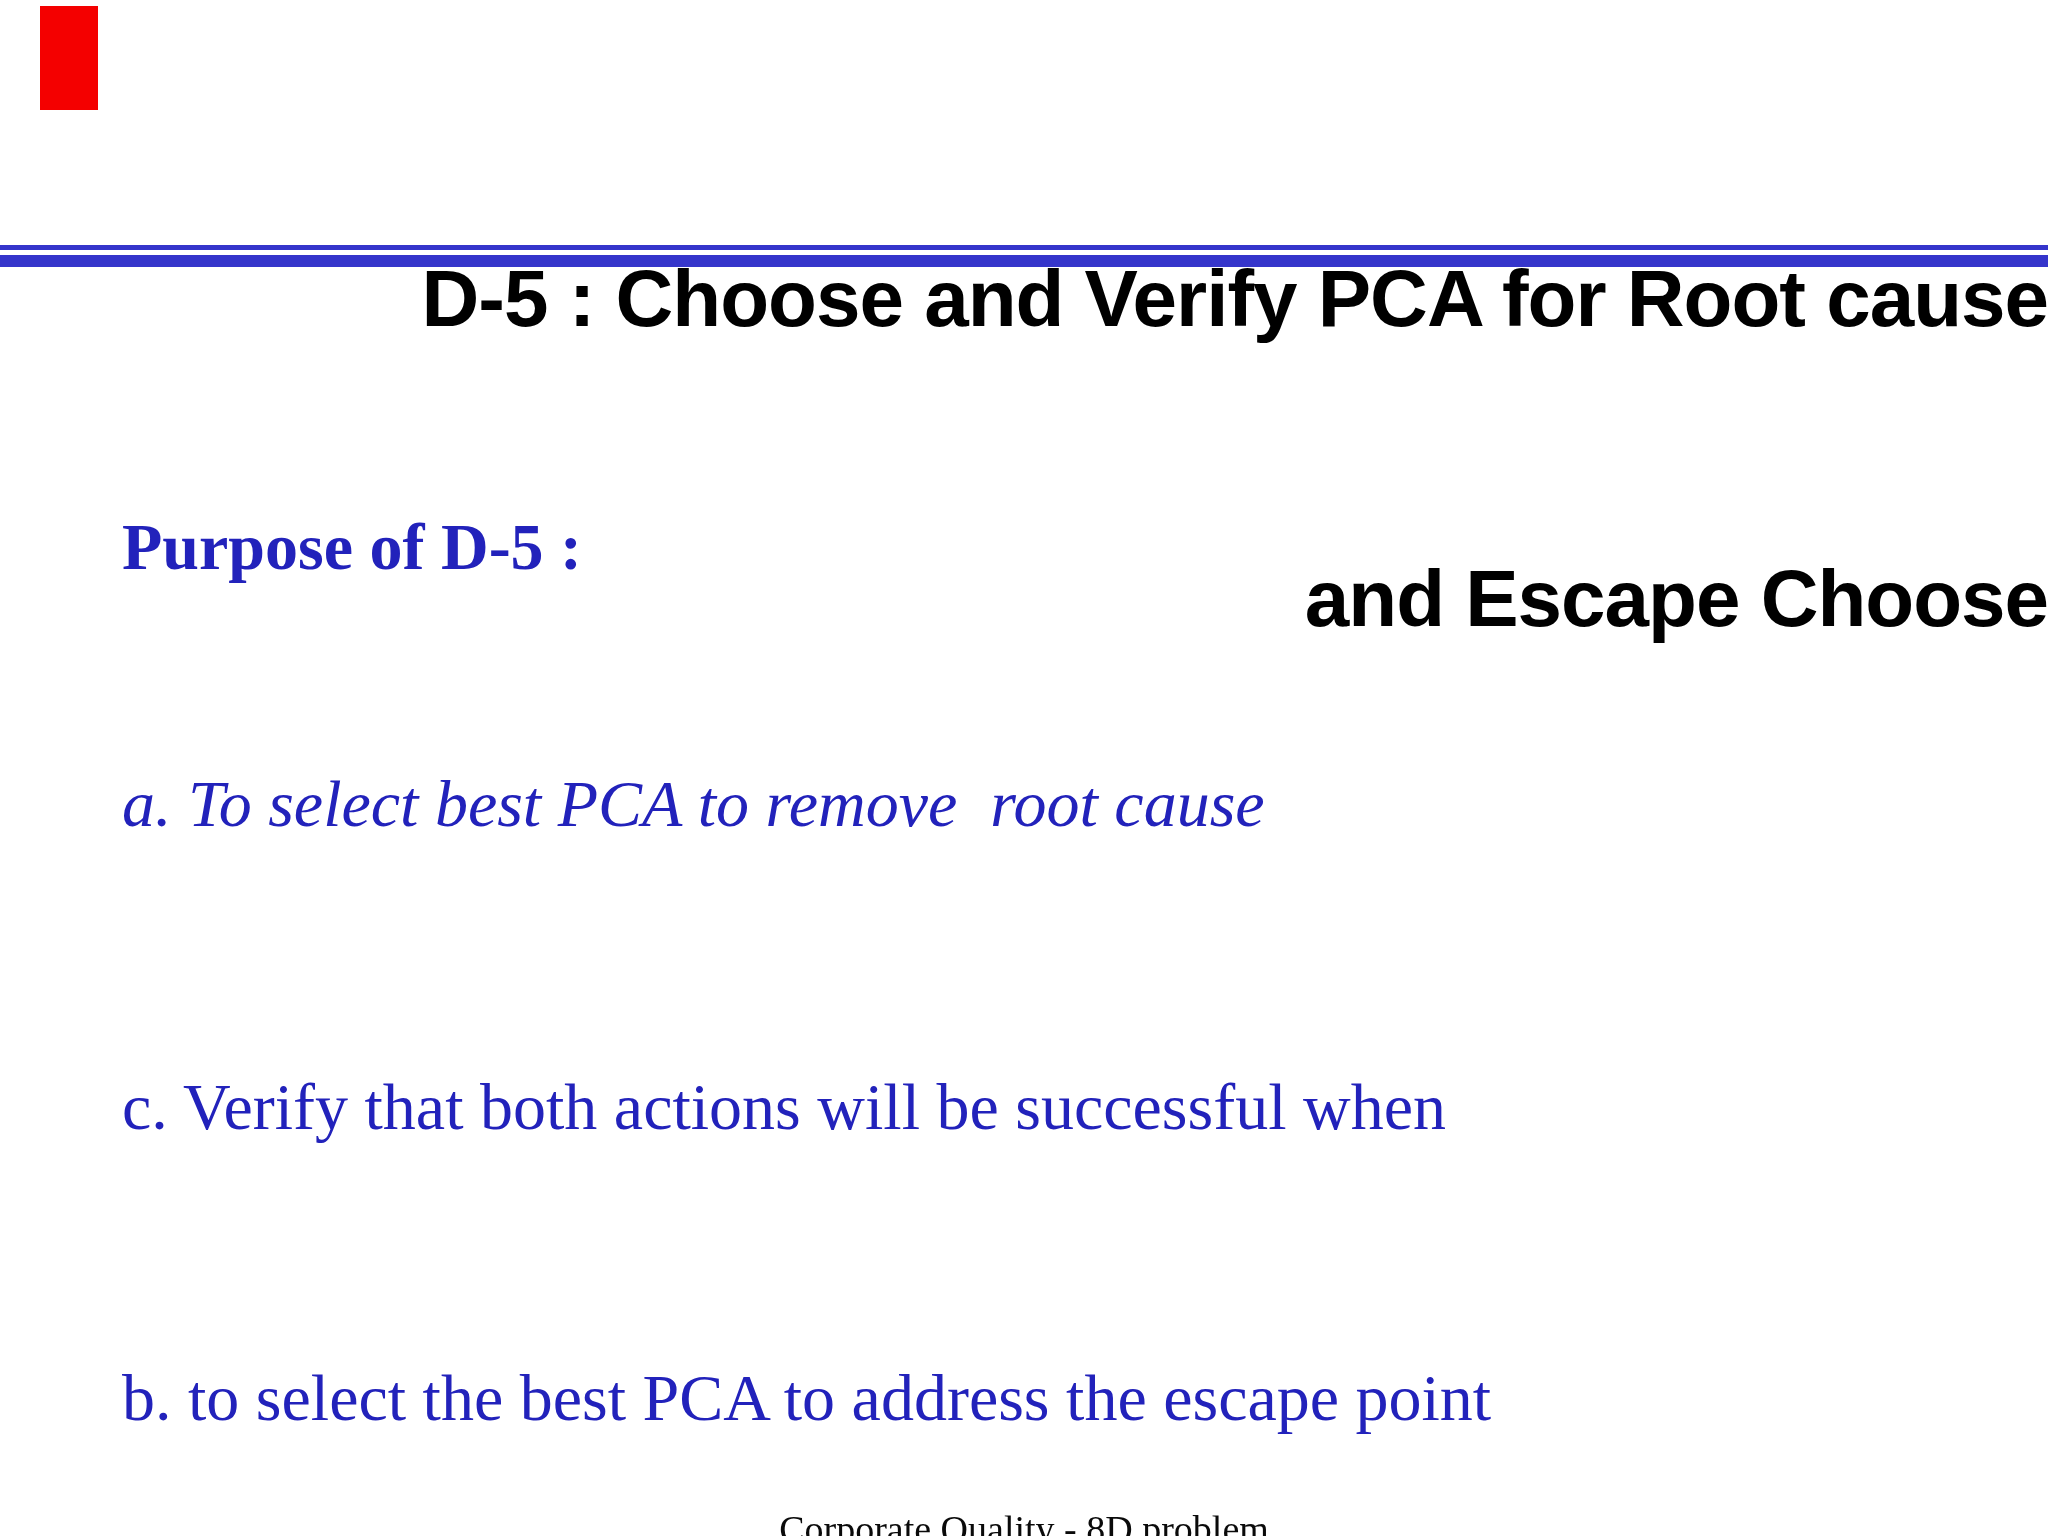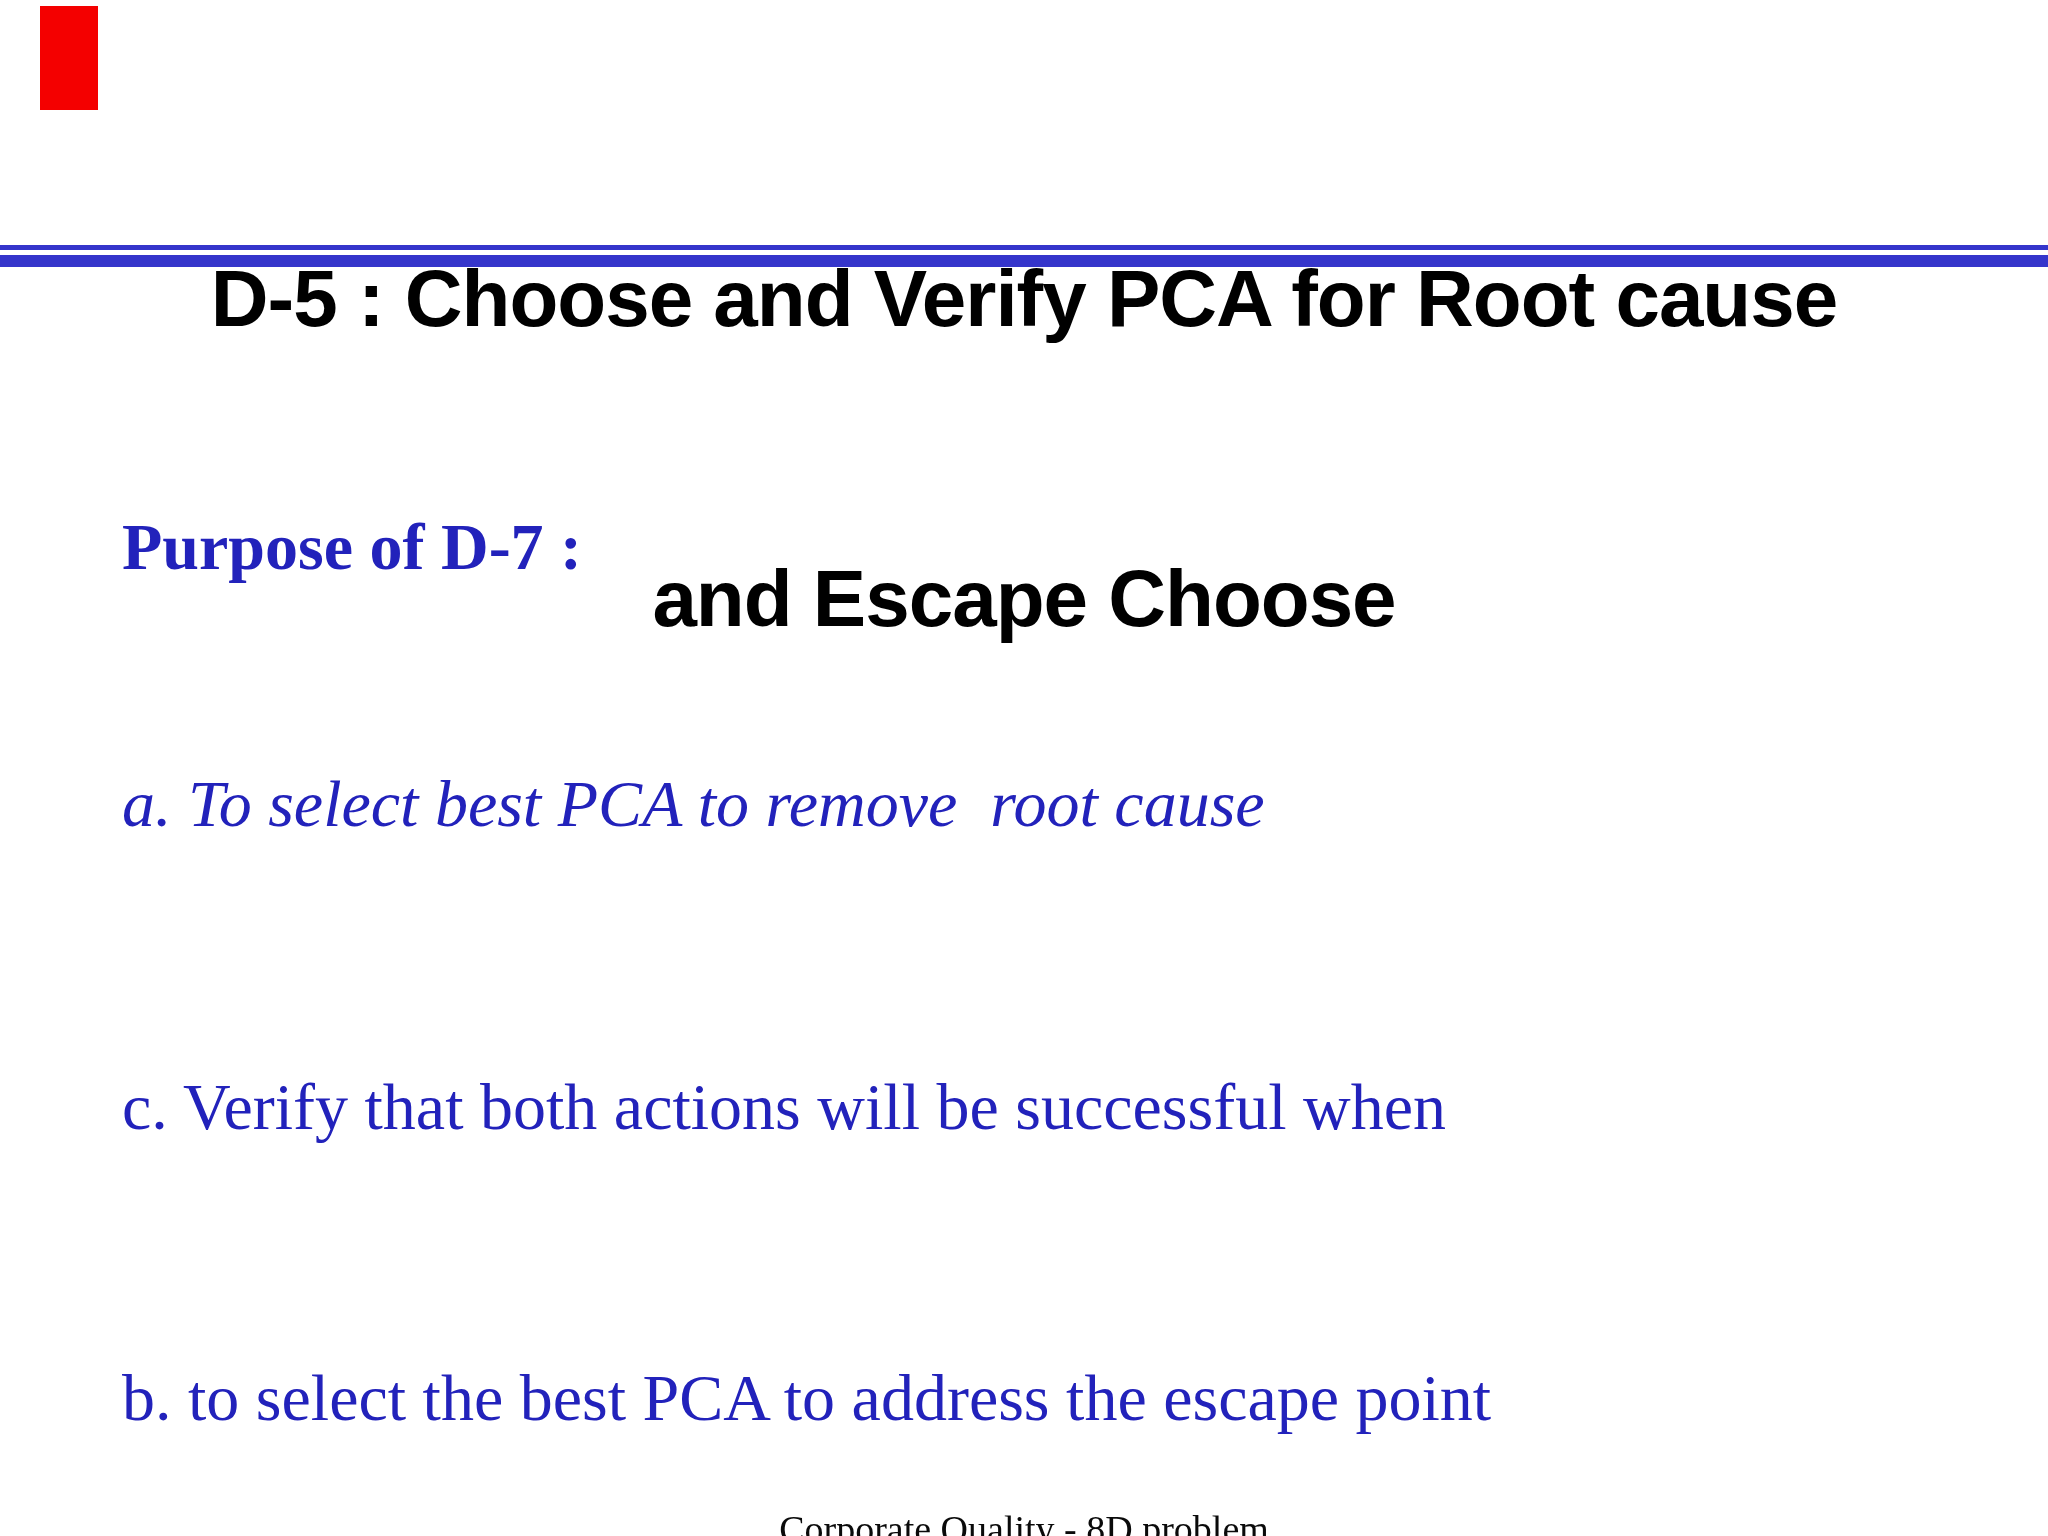--- a/index.html
+++ b/index.html
@@ -20,21 +20,21 @@
     background:var(--bg);
   }
   .red-bar{
     position:absolute;
     left:40px;top:6px;width:58px;height:104px;
     background:var(--redbar-color);
   }
   .slide-title{
     position:absolute;
     left:0;right:0;top:49px;
-    text-align:center;
+    text-align:right;
     font-family:"Liberation Sans", sans-serif;
     font-weight:bold;
     font-size:80px;
     line-height:100px;
     letter-spacing:-1px;
     color:var(--title-color);
     white-space:pre-wrap;
   }
   .rule{
     position:absolute;left:0;right:0;
@@ -75,21 +75,21 @@
 
 <div class="slide-title">
   <span class="line">D-5 : Choose and Verify PCA for Root cause</span>
   <span class="line">and Escape Choose</span>
 </div>
 
 <div class="rule rule-thin"></div>
 <div class="rule rule-thick"></div>
 
 <div class="body-text">
-  <span class="line purpose-heading">Purpose of D-7 :</span>
+  <span class="line purpose-heading">Purpose of D-5 :</span>
   <span class="line mt-a">a. To select best PCA to remove  root cause</span>
   <span class="line mt-c">c. Verify that both actions will be successful when</span>
   <span class="line mt-b">b. to select the best PCA to address the escape point</span>
   
   
   
   
 </div>
 
 <div class="slide-footer">

